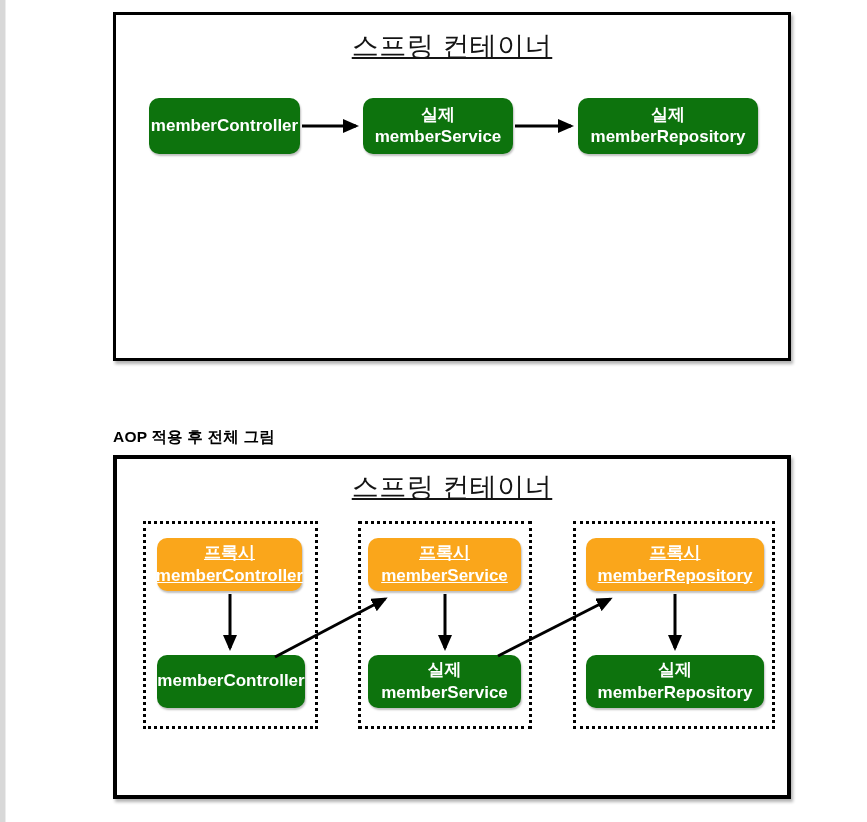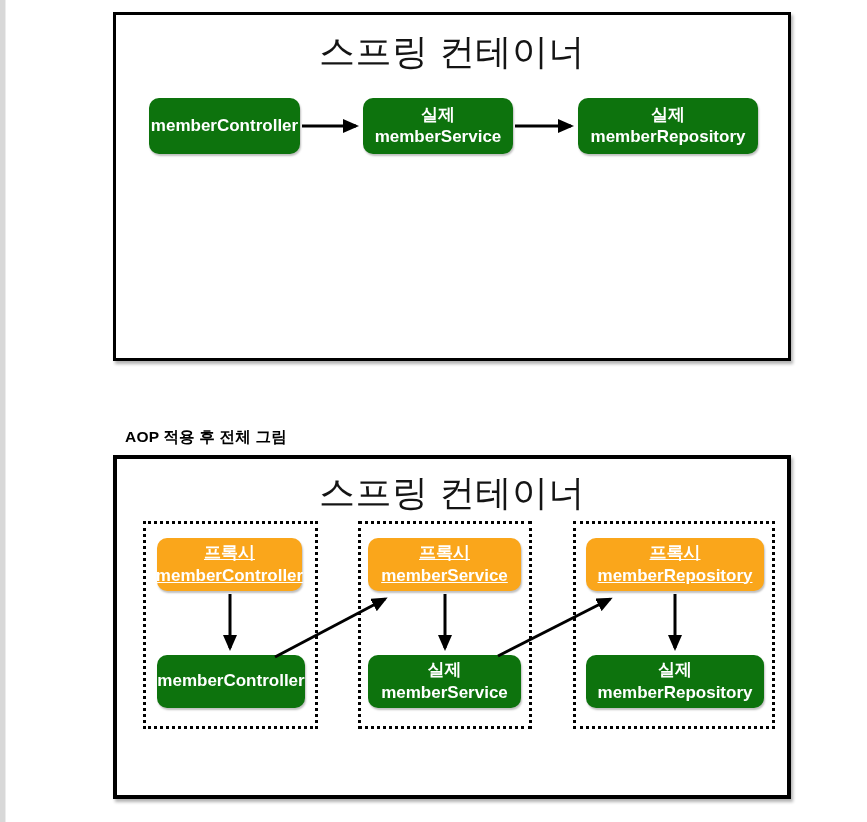--- a/index.html
+++ b/index.html
@@ -9,21 +9,21 @@
 
   .left-strip { position:absolute; left:0; top:0; width:6px; height:822px;
                 background:var(--left-strip); border-right:1px solid #ececec; }
 
   .container { position:absolute; background:#ffffff;
                box-shadow:2px 3px 3px rgba(0,0,0,0.30); }
   .container.top { left:113px; top:12px; width:678px; height:349px; border:3px solid #000; }
   .container.bottom { left:113px; top:455px; width:678px; height:344px; border:4px solid #000; }
 
   .container-title { position:absolute; left:0; right:0; text-align:center;
-                     font-size:36px; font-weight:500; color:#141414; letter-spacing:0.5px; }
+                     font-size:27px; font-weight:500; color:#141414; letter-spacing:0.5px;text-decoration:underline; }
   .container.top .container-title { top:13px; }
   .container.bottom .container-title { top:10px; }
 
   .inner { position:absolute; left:0; top:0; right:0; bottom:0;border-radius:31px; }
 
   .box { position:absolute; display:flex; flex-direction:column; justify-content:center;
          align-items:center; text-align:center; border-radius:10px;
          color:var(--box-text); font-weight:bold; font-size:17px; line-height:1.32;
          box-shadow:1px 2px 2px rgba(0,0,0,0.25); white-space:nowrap; }
   .box .bl { display:block; }
@@ -46,21 +46,21 @@
   .b-o2 { left:251px; top:79px;  width:153px; height:53px; }
   .b-o3 { left:469px; top:79px;  width:178px; height:53px; }
   .b-g1 { left:40px;  top:196px; width:148px; height:53px; }
   .b-g2 { left:251px; top:196px; width:153px; height:53px; }
   .b-g3 { left:469px; top:196px; width:178px; height:53px; }
 
   .arrows { position:absolute; left:0; top:0; pointer-events:none; }
   .arrows line { stroke:var(--line); stroke-width:3; }
 
   .section-label { position:absolute; left:113px; top:427px; font-size:15.5px;
-                   font-weight:bold; color:#000; letter-spacing:0.2px;margin-left:12px; }
+                   font-weight:bold; color:#000; letter-spacing:0.2px; }
 </style>
 </head>
 <body>
 
 <div class="page">
   <div class="left-strip"></div>
 
   <div class="container top">
     <div class="container-title">스프링 컨테이너</div>
     <div class="inner">

